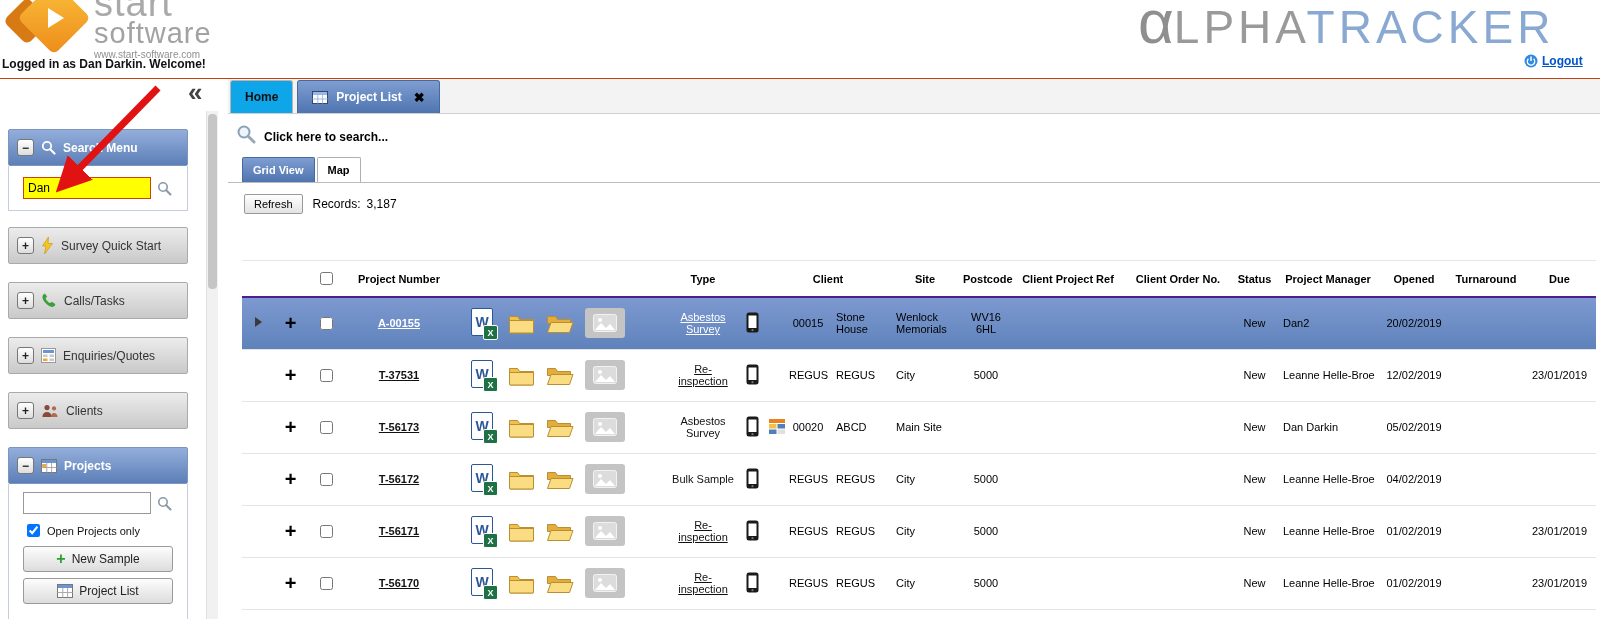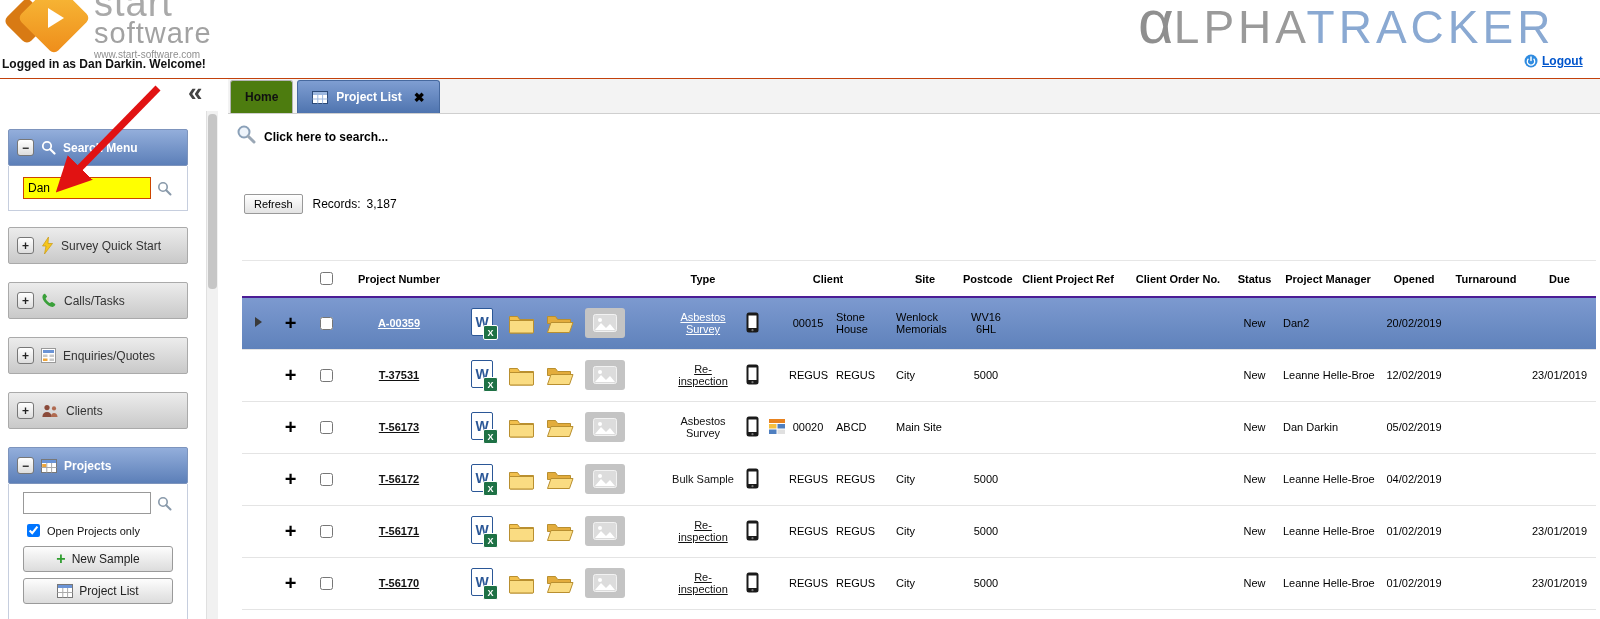--- a/index.html
+++ b/index.html
@@ -57,21 +57,21 @@
     color:#222;cursor:pointer;}
   .green-plus{color:#2f9e2f;font-weight:900;font-size:16px;line-height:1;}
   #bar-search{top:50px;} #bar-survey{top:148px;} #bar-calls{top:203px;}
   #bar-enq{top:258px;} #bar-clients{top:313px;} #bar-projects{top:368px;}
   .red-arrow{position:absolute;left:0;top:0;pointer-events:none;z-index:60;}
 
   
   #tabstrip{position:absolute;left:228px;top:79px;width:1372px;height:35px;background:#f3f3f3;
     border-bottom:1px solid #cfcfcf;display:flex;align-items:flex-end;padding-left:2px;box-sizing:border-box;}
   .tab{height:33px;display:flex;align-items:center;gap:8px;padding:0 14px;font-size:12px;font-weight:bold;
-    border:1px solid #b5b5b5;border-bottom:none;border-radius:3px 3px 0 0;background:#4d7c0f;color:#111;
+    border:1px solid #b5b5b5;border-bottom:none;border-radius:3px 3px 0 0;background:#0ea5e9;color:#111;
     margin-right:4px;box-sizing:border-box;cursor:pointer;}
   .tab.active{background:linear-gradient(#7f9ed2,#4f74af);color:#fff;border-color:#46699f;}
   .tab-close{color:#000;font-size:13px;font-weight:bold;margin-left:4px;cursor:pointer;}
 
   
   #main{position:absolute;left:228px;top:114px;width:1372px;height:505px;background:#fff;}
   .search-hint{position:absolute;left:8px;top:10px;display:flex;align-items:flex-end;gap:8px;font-size:12px;
     font-weight:bold;color:#000;cursor:pointer;}
   .view-tabs{position:absolute;left:0;top:44px;width:1372px;height:25px;border-bottom:1px solid #bbb;
     padding-left:14px;display:flex;align-items:flex-end;box-sizing:border-box;}
@@ -304,20 +304,28 @@
     <div class="search-hint">
       <span class="sic">
         <svg width="20" height="20" viewBox="0 0 20 20">
             <circle cx="8" cy="8" r="5.5" fill="#eef4fb" stroke="#8aa0b8" stroke-width="2"></circle>
             <line x1="12.2" y1="12.2" x2="18" y2="18" stroke="#9aa7b5" stroke-width="3" stroke-linecap="round"></line>
           </svg>
       </span>
       <span>Click here to search...</span>
     </div>
 
+    <div class="view-tabs">
+      <div class="vtab active">
+        <span>Grid View</span>
+      </div>
+      <div class="vtab plain">
+        <span>Map</span>
+      </div>
+    </div>
 
     <div class="refresh-row">
       <button class="btn-refresh">Refresh</button>
       <span class="records">
         <span>Records:</span>
         <span>3,187</span>
       </span>
     </div>
 
 
@@ -362,21 +370,21 @@
             <th>Opened</th>
             <th>Turnaround</th>
             <th>Due</th>
           </tr>
         </thead>
         <tbody>
           <tr class="grid-row selected">
             <td><span class="expander"></span></td>
             <td><span class="row-plus">+</span></td>
             <td><input type="checkbox" style=""></td>
-            <td><a class="pn-link">A-00359</a></td>
+            <td><a class="pn-link">A-00155</a></td>
             <td>
               <span class="docs">
                 <span class="ic-wordexcel">
                   <span class="we-doc">W</span>
                   <span class="we-x">X</span>
                 </span>
                 <span class="ic">
                   <svg width="27" height="21" viewBox="0 0 27 21">
                     <path d="M1.5 3.5h8l2.2 3h13.8v12.5a1 1 0 0 1-1 1h-22a1 1 0 0 1-1-1z" fill="#f2c04d" stroke="#b98f2f"></path>
                     <path d="M1.5 7.5h24v11.5a1 1 0 0 1-1 1h-22a1 1 0 0 1-1-1z" fill="#fadc82" stroke="#b98f2f"></path>

